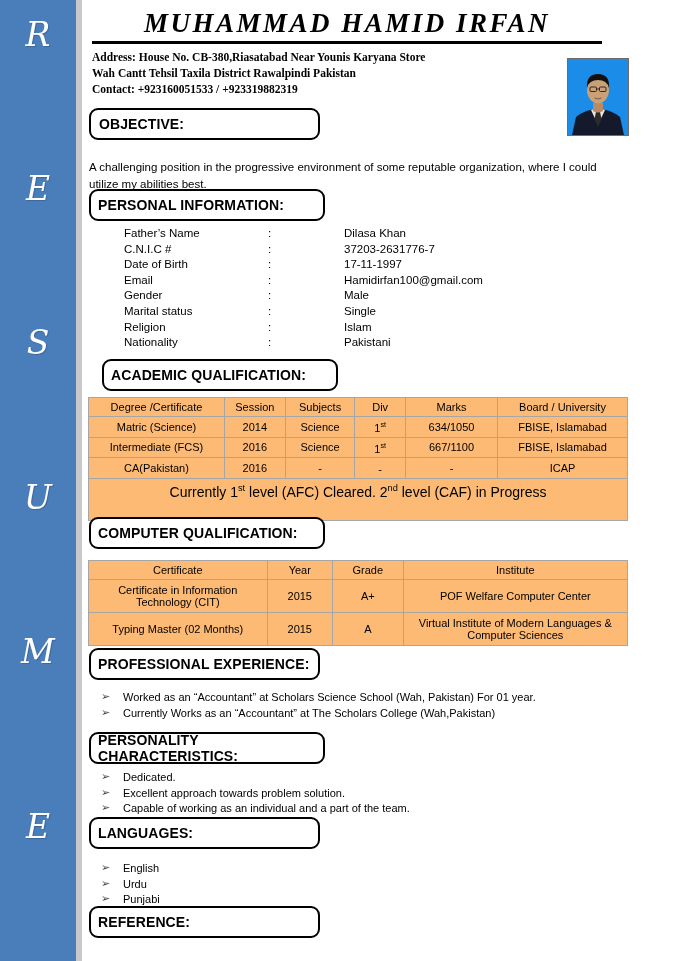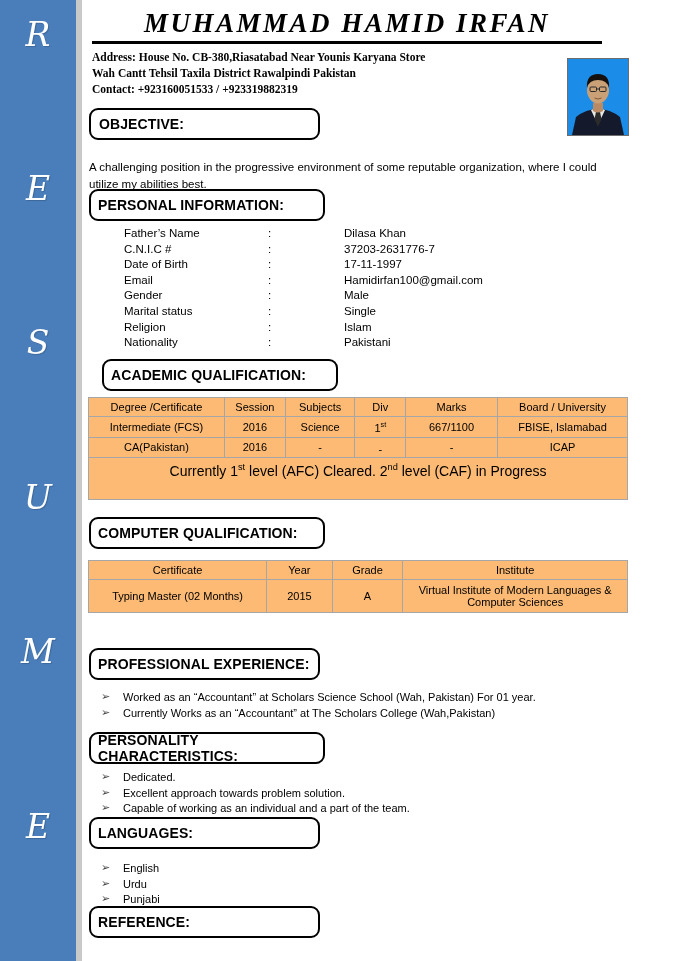--- a/index.html
+++ b/index.html
@@ -268,20 +268,28 @@
     <tbody>
         <tr>
       <th style="width:142px">Degree /Certificate</th>
       <th style="width:55px">Session</th>
       <th style="width:65px">Subjects</th>
       <th style="width:48px">Div</th>
       <th style="width:92px">Marks</th>
       <th style="width:138px">Board / University</th>
     </tr>
     <tr>
+      <td>Matric (Science)</td>
+      <td>2014</td>
+      <td>Science</td>
+      <td><span>1</span><sup>st</sup></td>
+      <td>634/1050</td>
+      <td>FBISE, Islamabad</td>
+    </tr>
+    <tr>
       <td>Intermediate (FCS)</td>
       <td>2016</td>
       <td>Science</td>
       <td><span>1</span><sup>st</sup></td>
       <td>667/1100</td>
       <td>FBISE, Islamabad</td>
     </tr>
     <tr>
       <td>CA(Pakistan)</td>
       <td>2016</td>
@@ -300,20 +308,26 @@
 
   <table class="grid" style="left:6px; top:560px; width:540px;">
     <tbody>
         <tr>
       <th style="width:182px">Certificate</th>
       <th style="width:60px">Year</th>
       <th style="width:65px">Grade</th>
       <th style="width:233px">Institute</th>
     </tr>
     <tr>
+      <td class="tall">Certificate in Information Technology (CIT)</td>
+      <td class="tall">2015</td>
+      <td class="tall">A+</td>
+      <td class="tall">POF Welfare Computer Center</td>
+    </tr>
+    <tr>
       <td class="tall">Typing Master (02 Months)</td>
       <td class="tall">2015</td>
       <td class="tall">A</td>
       <td class="tall">Virtual Institute of Modern Languages &amp; Computer Sciences</td>
     </tr>
   </tbody>
     </table>
 
   <div class="sec-box" style="left:7px; top:648px; width:231px; height:32px;">PROFESSIONAL EXPERIENCE:</div>
   <ul class="bullets" style="left:7px; top:690px;">

